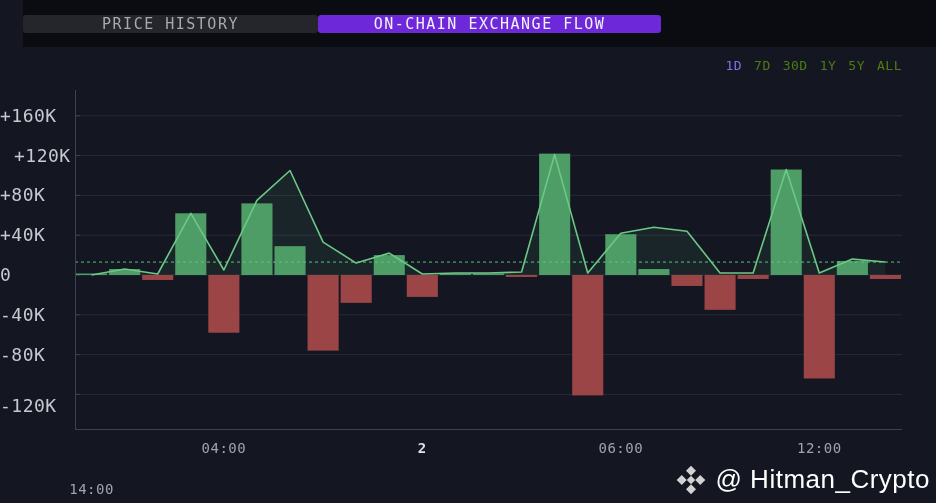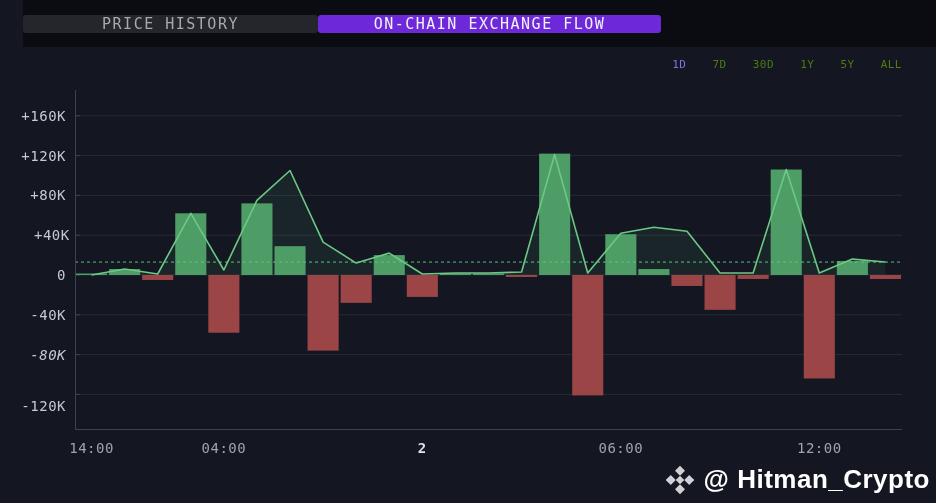--- a/index.html
+++ b/index.html
@@ -22,46 +22,46 @@
     font-size: 15px; letter-spacing: 1.5px; cursor: pointer;
     color: #a6a9af; background: #24262c; border-radius: 3px;
   }
   .tab.t1 { width: 295px; }
   .tab.t2 { width: 343px; background: #6d28d9; color: #f2f2f2; }
   .tab.t3 { flex: 1; margin-right: 4px; }
 
   
   .range-row {
     position: absolute; top: 58px; right: 34px;
-    display: flex; gap: 26px; font-size: 11px; letter-spacing: 0.5px;
+    display: flex; gap: 12px; font-size: 13px; letter-spacing: 0.5px;
   }
   .range-item { color: #4d7c0f; cursor: pointer; }
   .range-item.active { color: #7b74e8; }
 
   
   .y-labels { position: absolute; left: 0; top: 90px; width: 66px; height: 340px; }
   .y-label {
-    position: absolute; right: 0; width: 66px; text-align: right;
-    font-size: 14px; color: #c6c9cf; line-height: 16px; letter-spacing: 0.5px;
+    position: absolute; right: 0; width: 66px; text-align: left;
+    font-size: 18px; color: #c6c9cf; line-height: 16px; letter-spacing: 0.5px;
   }
   .plot { position: absolute; left: 75px; top: 90px; }
   .x-labels { position: absolute; left: 75px; top: 440px; width: 827px; height: 18px; }
   .x-label {
     position: absolute; transform: translateX(-50%);
     font-size: 14px; color: #9fa3aa; letter-spacing: 0.5px; white-space: nowrap;
   }
   .x-label.day { color: #dfe1e5; font-weight: 700; }
 
   
   .watermark {
     position: absolute; right: 6px; bottom: 8px;
     display: flex; align-items: center; gap: 9px;
     font-family: "Liberation Sans", sans-serif;
   }
-  .watermark-text { color: #ffffff; font-size: 26px; font-weight: 700; letter-spacing: 0.5px; }
+  .watermark-text { color: #ffffff; font-size: 26px; font-weight: 400; letter-spacing: 0.5px; }
   .watermark-icon { width: 30px; height: 30px; display: block; }
 </style>
 </head>
 <body>
 
 <div class="app">
 
   <div class="tabbar">
     <div class="tab t1">PRICE HISTORY</div>
     <div class="tab t2">ON-CHAIN EXCHANGE FLOW</div>
@@ -73,24 +73,24 @@
     <span class="range-item">30D</span>
     <span class="range-item">1Y</span>
     <span class="range-item">5Y</span>
     <span class="range-item">ALL</span>
   </div>
 
   <div class="y-labels" id="yLabels">
       <div class="y-label" style="top: 17.8px;">+160K</div>
       <div class="y-label" style="top: 57.6px; padding-left: 14px;">+120K</div>
       <div class="y-label" style="top: 97.4px;">+80K</div>
-      <div class="y-label" style="top: 137.2px; padding-left: 34px;">+40K</div>
+      <div class="y-label" style="top: 137.2px;">+40K</div>
       <div class="y-label" style="top: 177px;">0</div>
       <div class="y-label" style="top: 216.8px; margin-left: 40px;">-40K</div>
-      <div class="y-label" style="top: 256.6px; font-style: italic;">-80K</div>
+      <div class="y-label" style="top: 256.6px;">-80K</div>
       <div class="y-label" style="top: 308px;">-120K</div>
     </div>
   <svg class="plot" id="plotSvg" width="827" height="340">
       <line x1="0" y1="25.80000000000001" x2="827" y2="25.80000000000001" stroke="#262b38" stroke-width="1"></line>
       <line x1="0" y1="25.80000000000001" x2="5" y2="25.80000000000001" stroke="#3d4250" stroke-width="1"></line>
       <line x1="0" y1="65.6" x2="827" y2="65.6" stroke="#262b38" stroke-width="1"></line>
       <line x1="0" y1="65.6" x2="5" y2="65.6" stroke="#3d4250" stroke-width="1"></line>
       <line x1="0" y1="105.4" x2="827" y2="105.4" stroke="#262b38" stroke-width="1"></line>
       <line x1="0" y1="105.4" x2="5" y2="105.4" stroke="#3d4250" stroke-width="1"></line>
       <line x1="0" y1="145.2" x2="827" y2="145.2" stroke="#262b38" stroke-width="1"></line>
@@ -128,21 +128,21 @@
       <rect x="695.68" y="79.53" width="31.08" height="105.47" fill="#4e9d66"></rect>
       <rect x="728.76" y="185" width="31.08" height="103.48" fill="#9c4547"></rect>
       <rect x="761.8399999999999" y="171.07" width="31.08" height="13.93" fill="#4e9d66"></rect>
       <rect x="794.92" y="185" width="31.08" height="3.98" fill="#9c4547"></rect>
       <line x1="0" y1="172.065" x2="827" y2="172.065" stroke="#58c47c" stroke-width="1" stroke-dasharray="3 3"></line>
       <polyline points="16.54,185 49.62,179.03 82.69999999999999,184.005 115.78,123.31 148.85999999999999,180.025 181.94,110.375 215.01999999999998,80.525 248.1,152.165 281.18,173.06 314.26,163.11 347.34,184.005 380.41999999999996,183.01 413.5,183.01 446.58,182.015 479.65999999999997,64.605 512.74,183.01 545.8199999999999,143.21 578.9,137.24 611.98,141.22 645.06,183.01 678.14,183.01 711.2199999999999,79.53 744.3,183.01 777.38,169.08 810.4599999999999,172.065" fill="none" stroke="#6cc985" stroke-width="1.6" stroke-linejoin="round"></polyline>
       <line x1="0.5" y1="0" x2="0.5" y2="340" stroke="#3d4250" stroke-width="1"></line>
       <line x1="0" y1="339.5" x2="827" y2="339.5" stroke="#3d4250" stroke-width="1"></line>
     </svg>
   <div class="x-labels" id="xLabels">
-      <div class="x-label" style="left: 16.54px;">14:00</div>
+      <div class="x-label" style="left: 16.54px; margin-top: 41px;">14:00</div>
       <div class="x-label" style="left: 148.86px;">04:00</div>
       <div class="x-label day" style="left: 347.34px;">2</div>
       <div class="x-label" style="left: 545.82px;">06:00</div>
       <div class="x-label" style="left: 744.3px;">12:00</div>
     </div>
 
   <div class="watermark">
     <svg class="watermark-icon" viewBox="-11 -11 22 22">
       <g fill="#d2d2d4">
         <rect x="-2.6" y="-9.4" width="5.2" height="5.2" transform="rotate(45 0 -6.8)"></rect>

